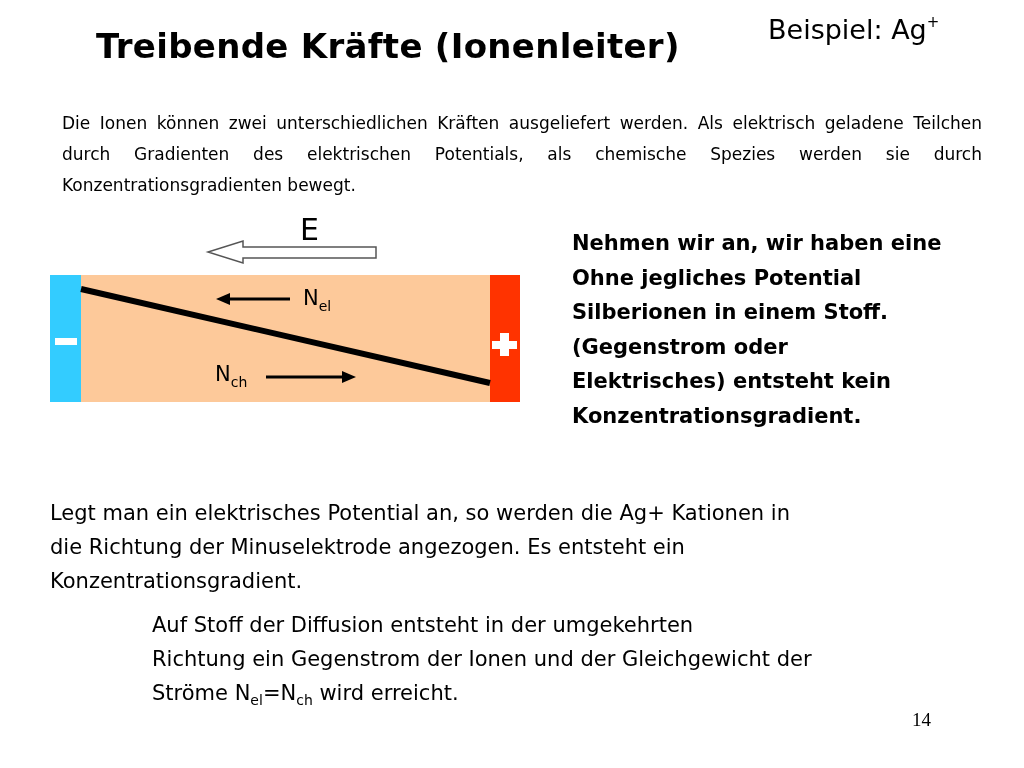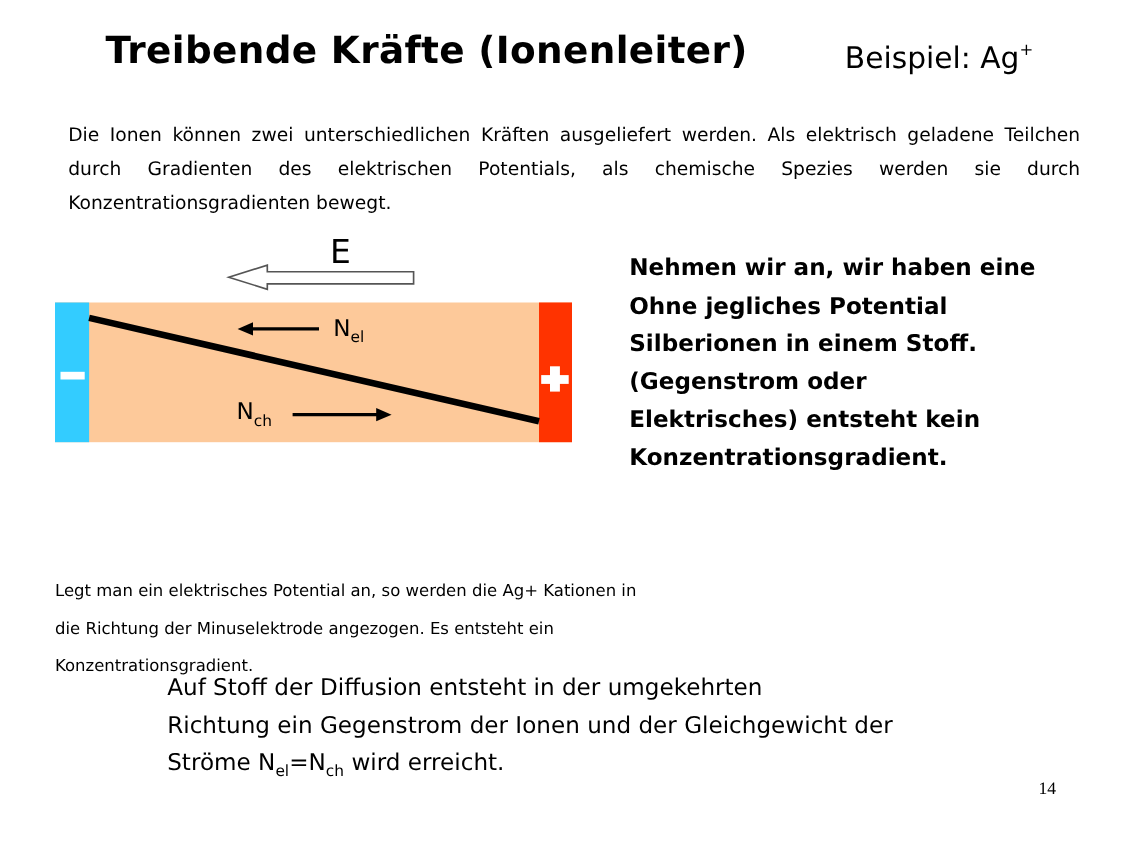--- a/index.html
+++ b/index.html
@@ -5,41 +5,41 @@
   html, body { margin:0; padding:0; }
   body {
     width:1024px; height:768px; background:#ffffff; position:relative; overflow:hidden;
     font-family: "DejaVu Sans", sans-serif; color:#000;
   }
   .abs { position:absolute; }
   .title {
     left:68px; top:26px; font-size:34px; font-weight:bold; letter-spacing:0.3px; white-space:nowrap;margin-left:28px;
   }
   .example {
-    left:768px; top:36px; font-size:27px; white-space:nowrap;
+    left:768px; top:13px; font-size:27px; white-space:nowrap;
   }
   .example sup { font-size:15px; vertical-align: 12px; }
   .intro {
     left:62px; top:108px; width:920px; font-size:17px; line-height:31px; text-align:justify;
     text-align-last:left;
   }
   .side {
     left:572px; top:226px; width:420px; font-size:21px; line-height:34.5px;
   }
   .side div { white-space:nowrap;font-weight:bold; }
   .para2 {
-    left:50px; top:496px; width:940px; font-size:15px; line-height:34px;margin-top:24px;
+    left:50px; top:496px; width:940px; font-size:21px; line-height:34px;
   }
   .para2 div, .para3 div { white-space:nowrap; }
   .para3 {
     left:152px; top:608px; width:840px; font-size:21px; line-height:34px;
   }
   .para3 sub { font-size:14px; vertical-align:-5px; }
   .pagenum {
-    left:912px; top:709px; font-family:"Liberation Serif", serif; font-size:16px;margin-left:32px;
+    left:912px; top:709px; font-family:"Liberation Serif", serif; font-size:19px;
   }
   .diagram { left:0; top:0; width:1024px; height:768px; pointer-events:none; }
   .diagram svg { position:absolute; left:0; top:0; }
   .lbl { font-size:21px; white-space:nowrap; }
   .lbl sub { font-size:14px; vertical-align:-6px; }
   .elabel { left:300px; top:212px; font-size:30px; }
 </style>
 </head>
 <body>
 

